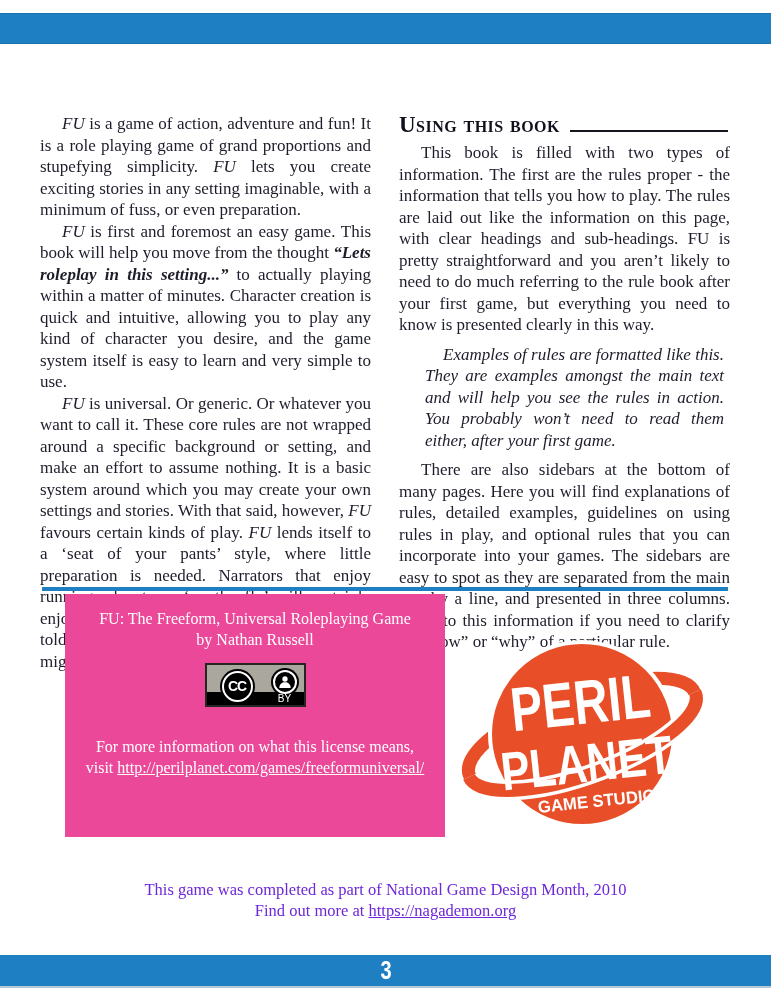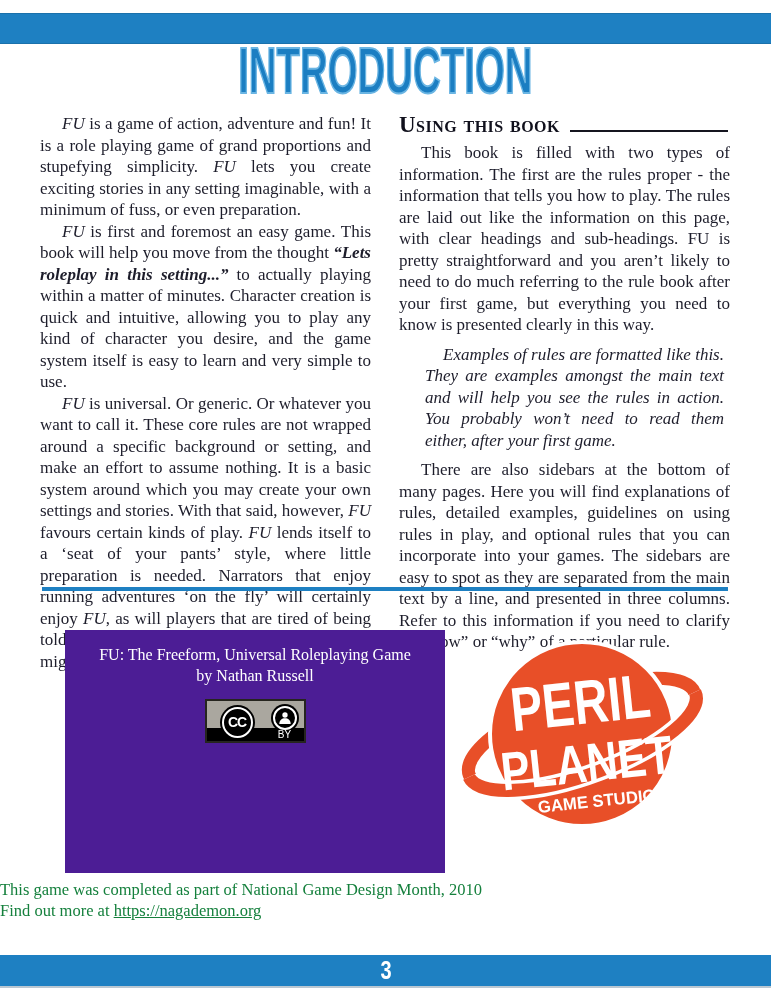--- a/index.html
+++ b/index.html
@@ -33,22 +33,22 @@
     font-weight:700; font-size:23px; line-height:24px; color:#10101c;
     letter-spacing:0.5px; white-space:nowrap;
   }
   .heading-rule { flex:1; border-bottom:2.5px solid #15151f; margin:0 2px 5px 10px; }
   .example {
     font-style:italic; margin:8px 6px 8px 26px !important; text-indent:18px !important;
   }
   .separator { position:absolute; top:587px; left:42px; width:686px; height:4px; background:#1e80c2; }
 
   .license-box {
-    position:absolute; left:65px; top:630px; width:380px; height:243px;
-    background:#4c1d95; color:#ffffff; text-align:center;
+    position:absolute; left:65px; top:594px; width:380px; height:243px;
+    background:#ec4899; color:#ffffff; text-align:center;
     font-size:16px; line-height:21px; padding:14px 18px;
   }
   .seg-u { text-decoration:underline; cursor:pointer; }
   .cc-badge {
     position:relative; width:101px; height:44px; margin:13px auto 15px auto;
     background:#aaa79f; border:2px solid #26251f;
   }
   .cc-strip { position:absolute; left:0; bottom:0; width:100%; height:13px; background:#000; }
   .cc-by {
     position:absolute; bottom:0px; left:58px; width:40px; height:13px;
@@ -67,43 +67,40 @@
     color:#fff; font-family:"Liberation Sans", sans-serif; font-weight:700;
     font-size:14px; letter-spacing:-1px;
   }
   .cc-person-circle { top:3px; left:64px; width:28px; height:28px; }
   .cc-person-circle svg { width:16px; height:16px; }
 
   .logo-area { position:absolute; left:455px; top:630px; width:260px; text-align:center; }
   .logo-area svg { display:block; margin:0 auto; }
   .website { margin-top:4px; font-size:18px; font-weight:600; color:#121212; }
 
-  .footer { position:absolute; top:879px; left:0; width:771px; text-align:left;
-            font-size:16.5px; line-height:21px; color:#15803d; }
+  .footer { position:absolute; top:879px; left:0; width:771px; text-align:center;
+            font-size:16.5px; line-height:21px; color:#6d28d9; }
 
   .bottom-bar {
     position:absolute; top:955px; left:0; width:771px; height:33px;
     background:#1e80c2; border-bottom:2px solid #b9c7d2;
     display:flex; align-items:center; justify-content:center;
   }
   .page-num {
     color:#ffffff; font-family:"Liberation Sans", sans-serif; font-weight:700;
     font-size:25px; transform:scaleX(0.8);
   }
 </style>
 </head>
 <body>
 
 <div class="page">
 
   <div class="top-bar"></div>
 
-  <div class="title-wrap">
-    <span class="title">INTRODUCTION</span>
-  </div>
 
   <div class="columns">
     <div class="col">
       <p><i>FU</i> is a game of action, adventure and fun! It is a role playing game of grand proportions and stupefying simplicity. <i>FU</i> lets you create exciting stories in any setting imaginable, with a minimum of fuss, or even preparation.</p>
       <p><i>FU</i> is first and foremost an easy game. This book will help you move from the thought <b><i>“Lets roleplay in this setting...”</i></b> to actually playing within a matter of minutes. Character creation is quick and intuitive, allowing you to play any kind of character you desire, and the game system itself is easy to learn and very simple to use.</p>
       <p><i>FU</i> is universal. Or generic. Or whatever you want to call it. These core rules are not wrapped around a specific background or setting, and make an effort to assume nothing. It is a basic system around which you may create your own settings and stories. With that said, however, <i>FU</i> favours certain kinds of play. <i>FU</i> lends itself to a ‘seat of your pants’ style, where little preparation is needed. Narrators that enjoy running adventures ‘on the fly’ will certainly enjoy <i>FU</i>, as will players that are tired of being told what they can’t do, instead of what they might achieve.</p>
     </div>
     <div class="col">
       <div class="heading-row">
         <h2>Using this book</h2>
@@ -127,20 +124,21 @@
       </div>
       <div class="cc-circle cc-person-circle">
         <svg viewBox="0 0 24 24" aria-hidden="true">
           <circle cx="12" cy="7.5" r="4" fill="#fff"></circle>
           <path d="M3.5 21c0-5.5 3.8-8.5 8.5-8.5s8.5 3 8.5 8.5z" fill="#fff"></path>
         </svg>
       </div>
       <div class="cc-by">BY</div>
     </div>
     <div style="height:14px"></div>
+    <div>For more information on what this license means, visit <span class="seg-u">http://perilplanet.com/games/freeformuniversal/</span></div>
   </div>
 
   <div class="logo-area">
     <svg width="250" height="212" viewBox="0 0 250 212" aria-hidden="true">
 
       <ellipse cx="122" cy="104" rx="120" ry="40" fill="none" stroke="#e84f28" stroke-width="13" transform="rotate(-20 122 104)"></ellipse>
 
       <circle cx="122" cy="104" r="92" fill="#e84f28" stroke="#ffffff" stroke-width="4"></circle>
 
       <path d="M 9 147 A 120 40 -20 0 0 235 62" fill="none" stroke="#ffffff" stroke-width="20"></path>

